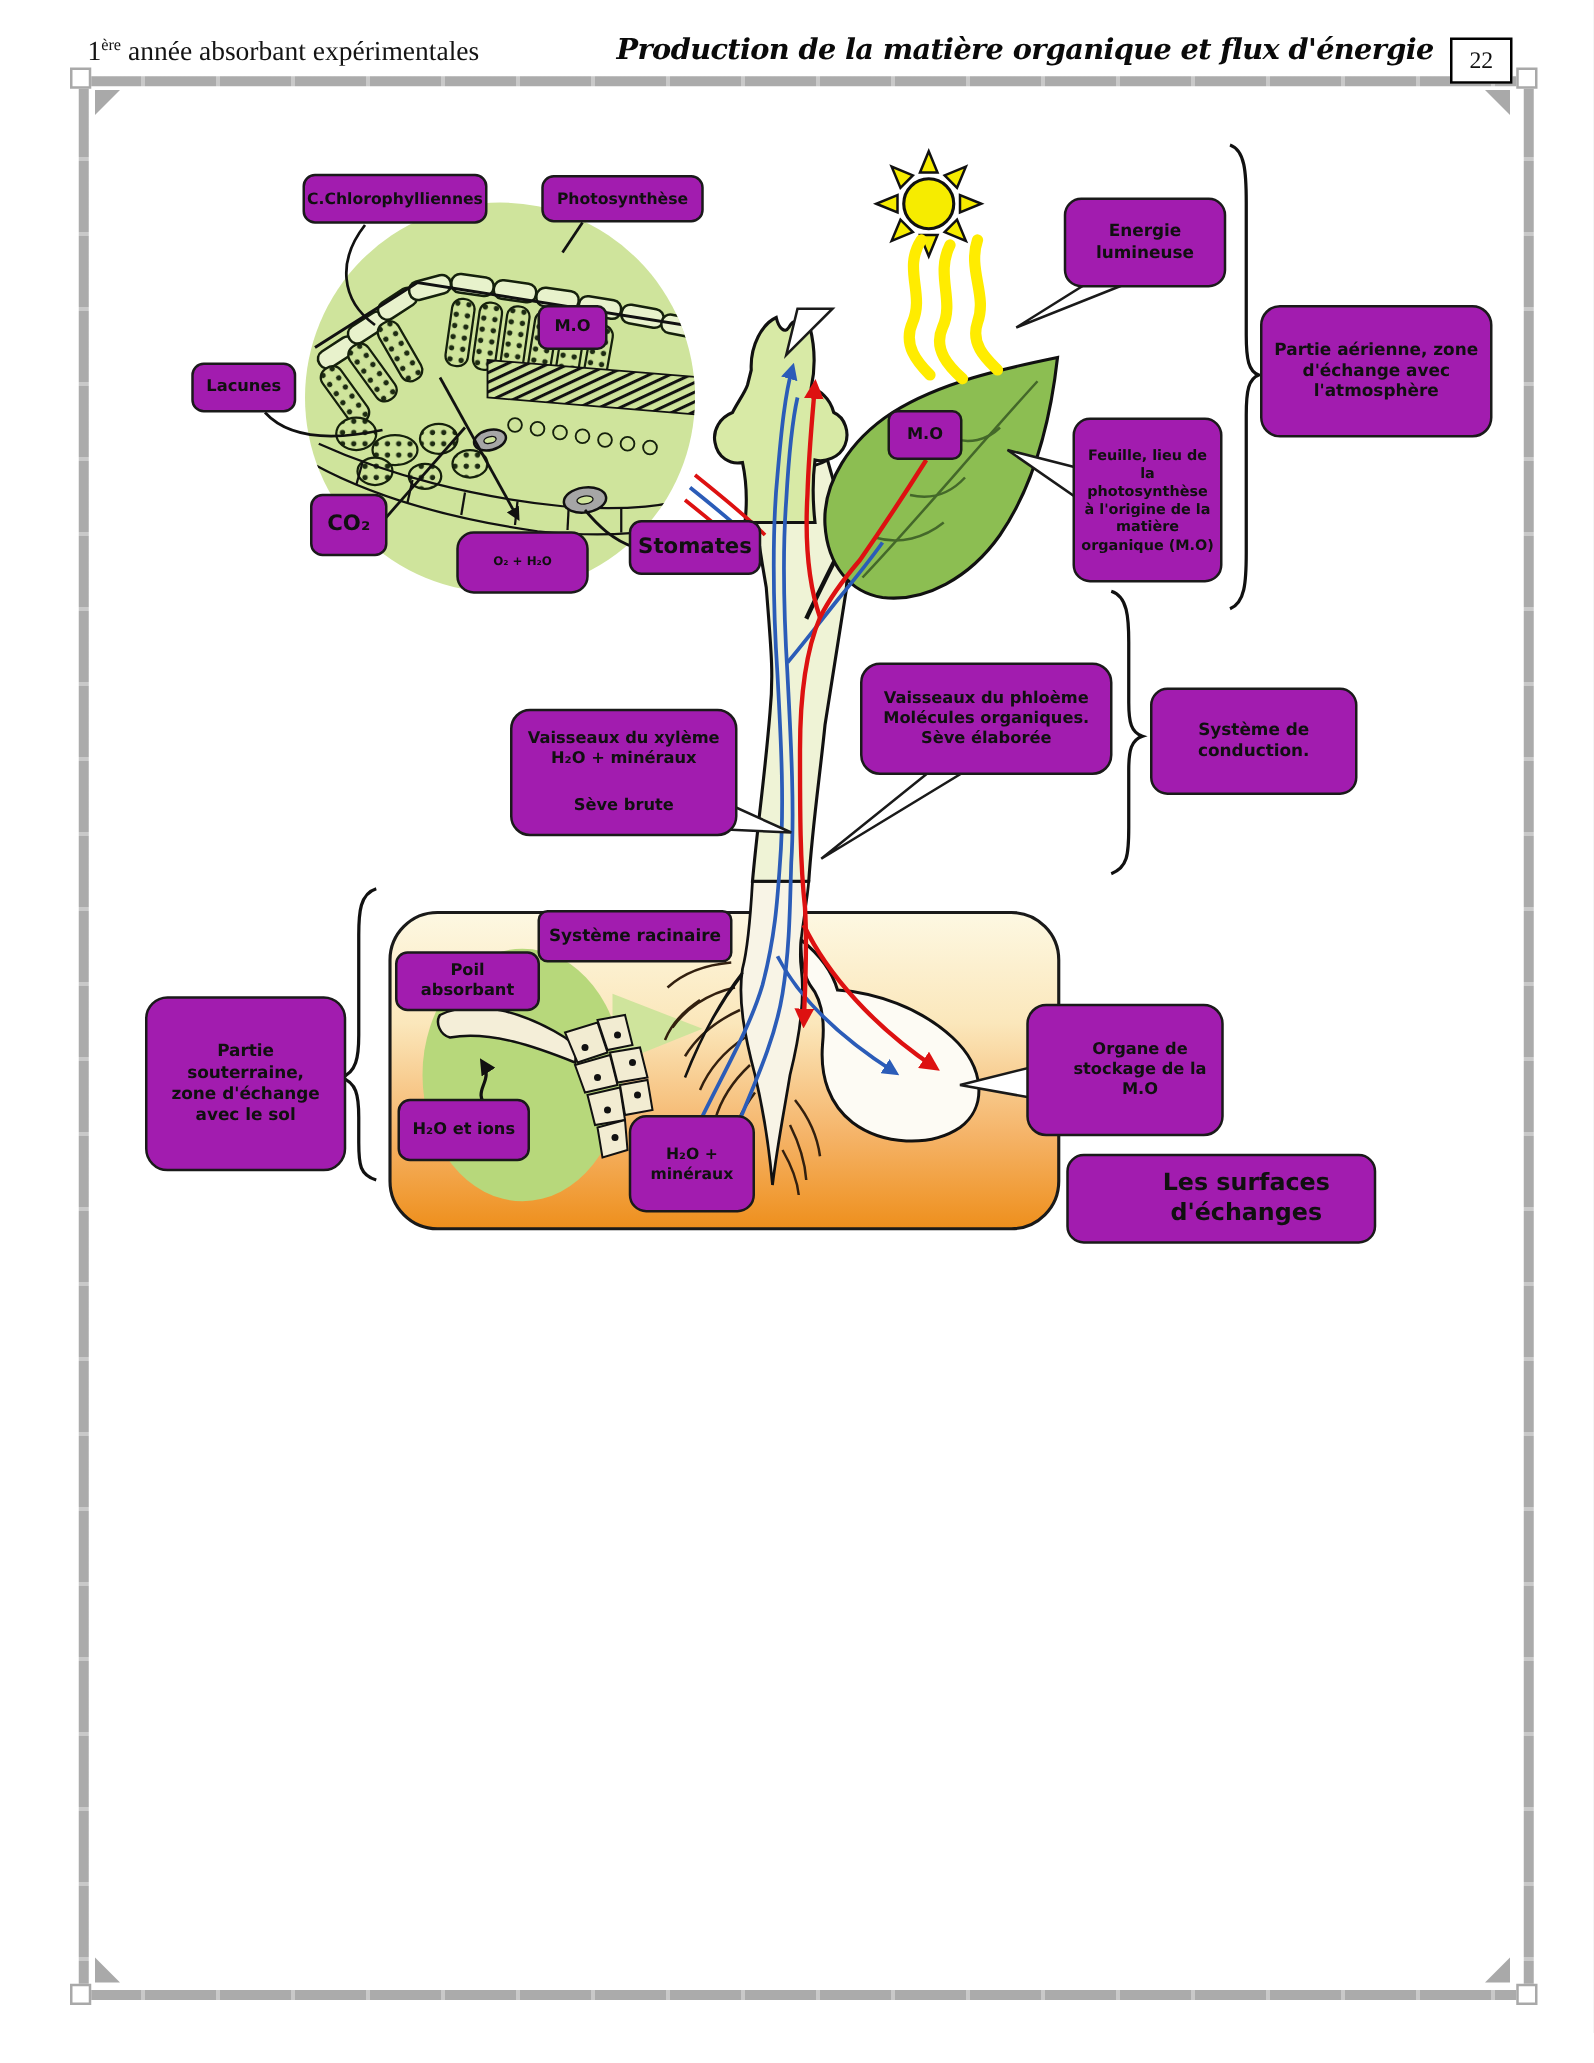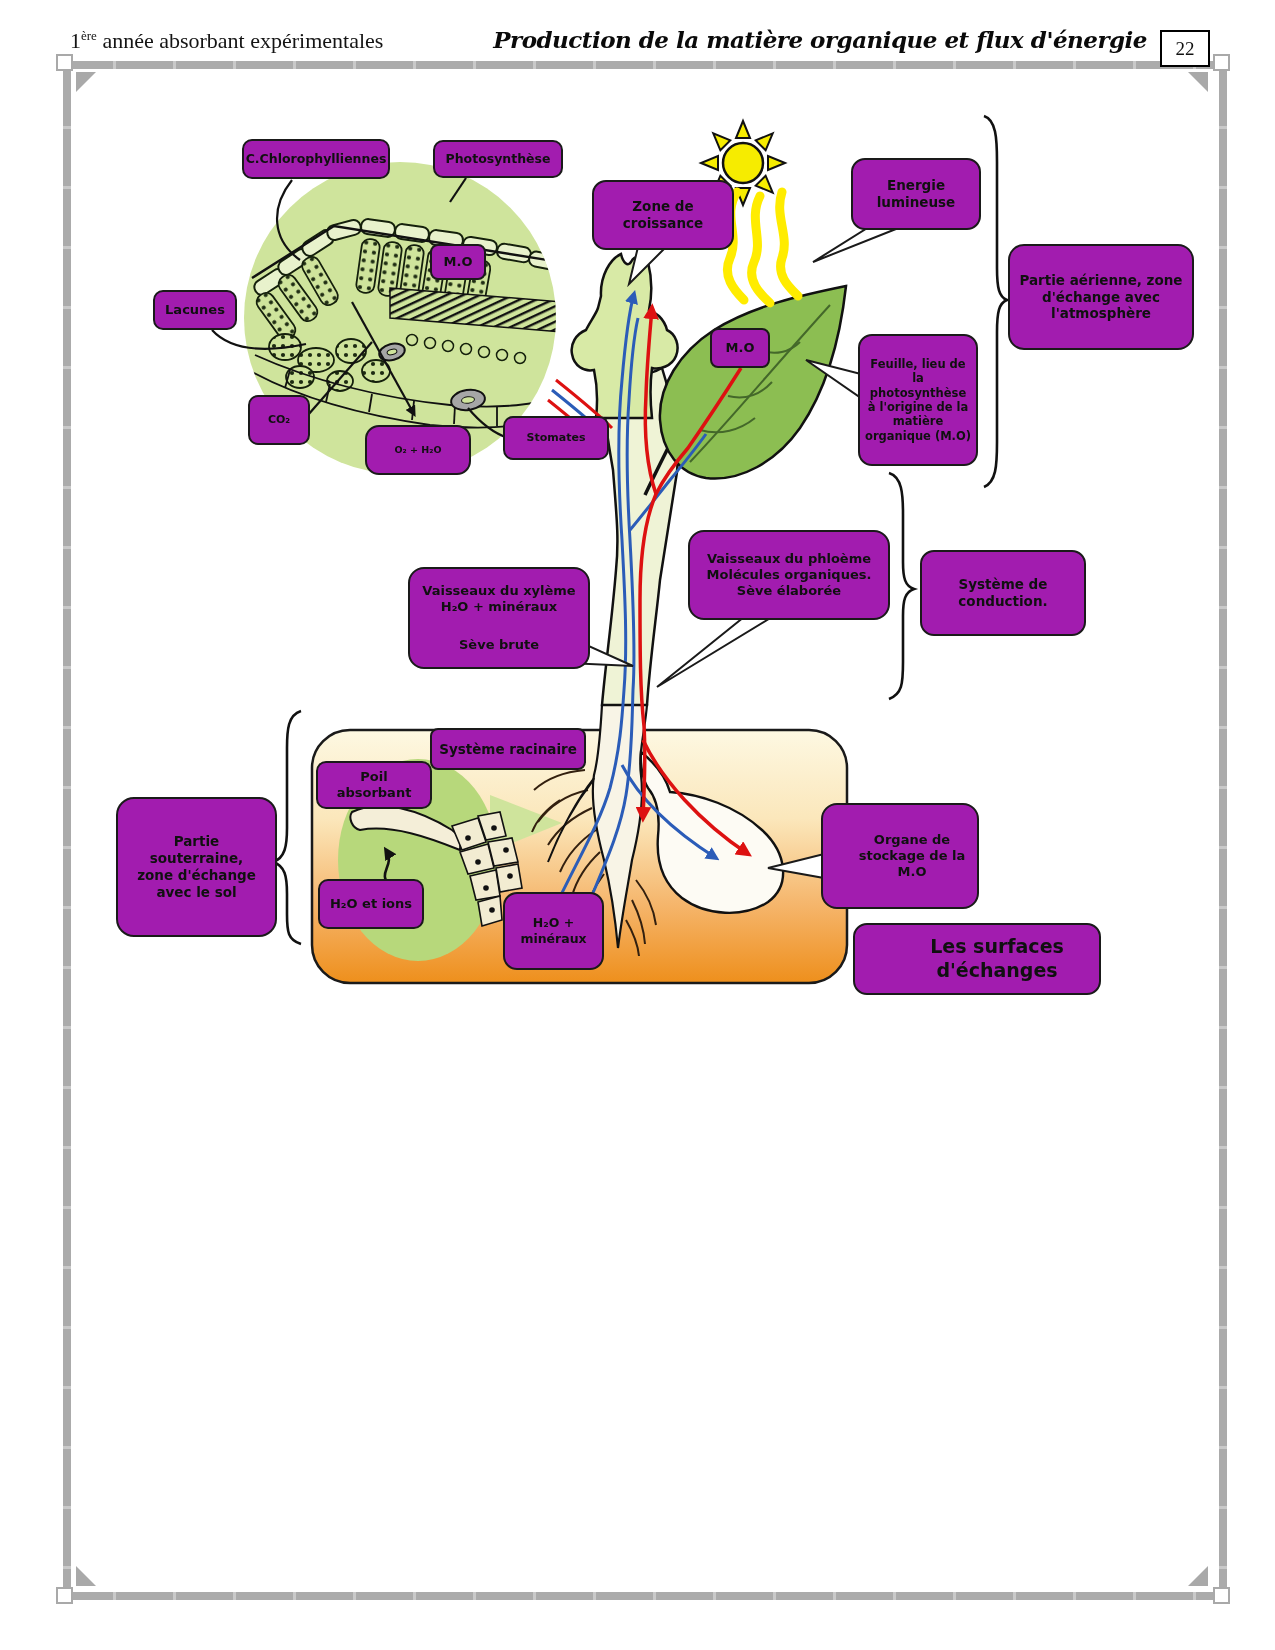--- a/index.html
+++ b/index.html
@@ -21,21 +21,21 @@
   .bar-v{width:8px;top:69px;height:1523px;
     background:repeating-linear-gradient(to bottom,#ababab 0 57px,#c9c9c9 57px 60px);}
   .bar-top{top:61px;} .bar-bottom{top:1592px;}
   .bar-left{left:63px;} .bar-right{left:1219px;}
   .csq{position:absolute;width:13px;height:13px;background:#fff;border:2px solid #a9a9a9;z-index:3;}
   
   .lbl{position:absolute;background:#a21caf;border:2.2px solid #1a1a1a;border-radius:10px;
     display:flex;flex-direction:column;align-items:center;justify-content:center;text-align:center;
     font-weight:700;color:#101010;z-index:6;line-height:1.25;padding:2px 4px;box-sizing:border-box;}
   .fs9{font-size:9.5px;} .fs11{font-size:11.5px;} .fs12{font-size:12.5px;}
-  .fs13{font-size:13px;} .fs14{font-size:13.5px;} .fs15{font-size:11px;} .fs19{font-size:19px;}
+  .fs13{font-size:13px;} .fs14{font-size:13.5px;} .fs15{font-size:17px;} .fs19{font-size:19px;}
   .gap{margin-top:21px;}
   .r8{border-radius:8px;} .r14{border-radius:14px;} .r16{border-radius:16px;} .r18{border-radius:18px;}
   svg.art{position:absolute;left:0;top:0;z-index:1;}
 </style>
 </head>
 <body>
 
 <div class="page">
 
   <div class="header-left"><span>1</span><sup>ère</sup><span> année absorbant expérimentales</span></div>
@@ -296,23 +296,20 @@
     </div>
   <div class="lbl fs15" style="left:248px;top:395px;width:62px;height:50px;">
       <span>CO₂</span>
     </div>
   <div class="lbl fs9 r14" style="left:365px;top:425px;width:106px;height:50px;">
       <span>O₂ + H₂O</span>
     </div>
   <div class="lbl fs15" style="left:503px;top:416px;width:106px;height:44px;">
       <span>Stomates</span>
     </div>
-  <div class="lbl fs14 r14" style="left:592px;top:180px;width:142px;height:70px;">
-      <span style="width:110px;">Zone de croissance</span>
-    </div>
   <div class="lbl fs14 r14" style="left:851px;top:158px;width:130px;height:72px;">
       <span style="width:100px;">Energie lumineuse</span>
     </div>
   <div class="lbl fs14 r16" style="left:1008px;top:244px;width:186px;height:106px;">
       <span style="width:168px;">Partie aérienne,  zone d'échange avec l'atmosphère</span>
     </div>
   <div class="lbl fs11 r14" style="left:858px;top:334px;width:120px;height:132px;">
       <span style="width:106px;">Feuille, lieu de la photosynthèse à l'origine de la matière organique (M.O)</span>
     </div>
   <div class="lbl fs13 r8" style="left:710px;top:328px;width:60px;height:40px;">

